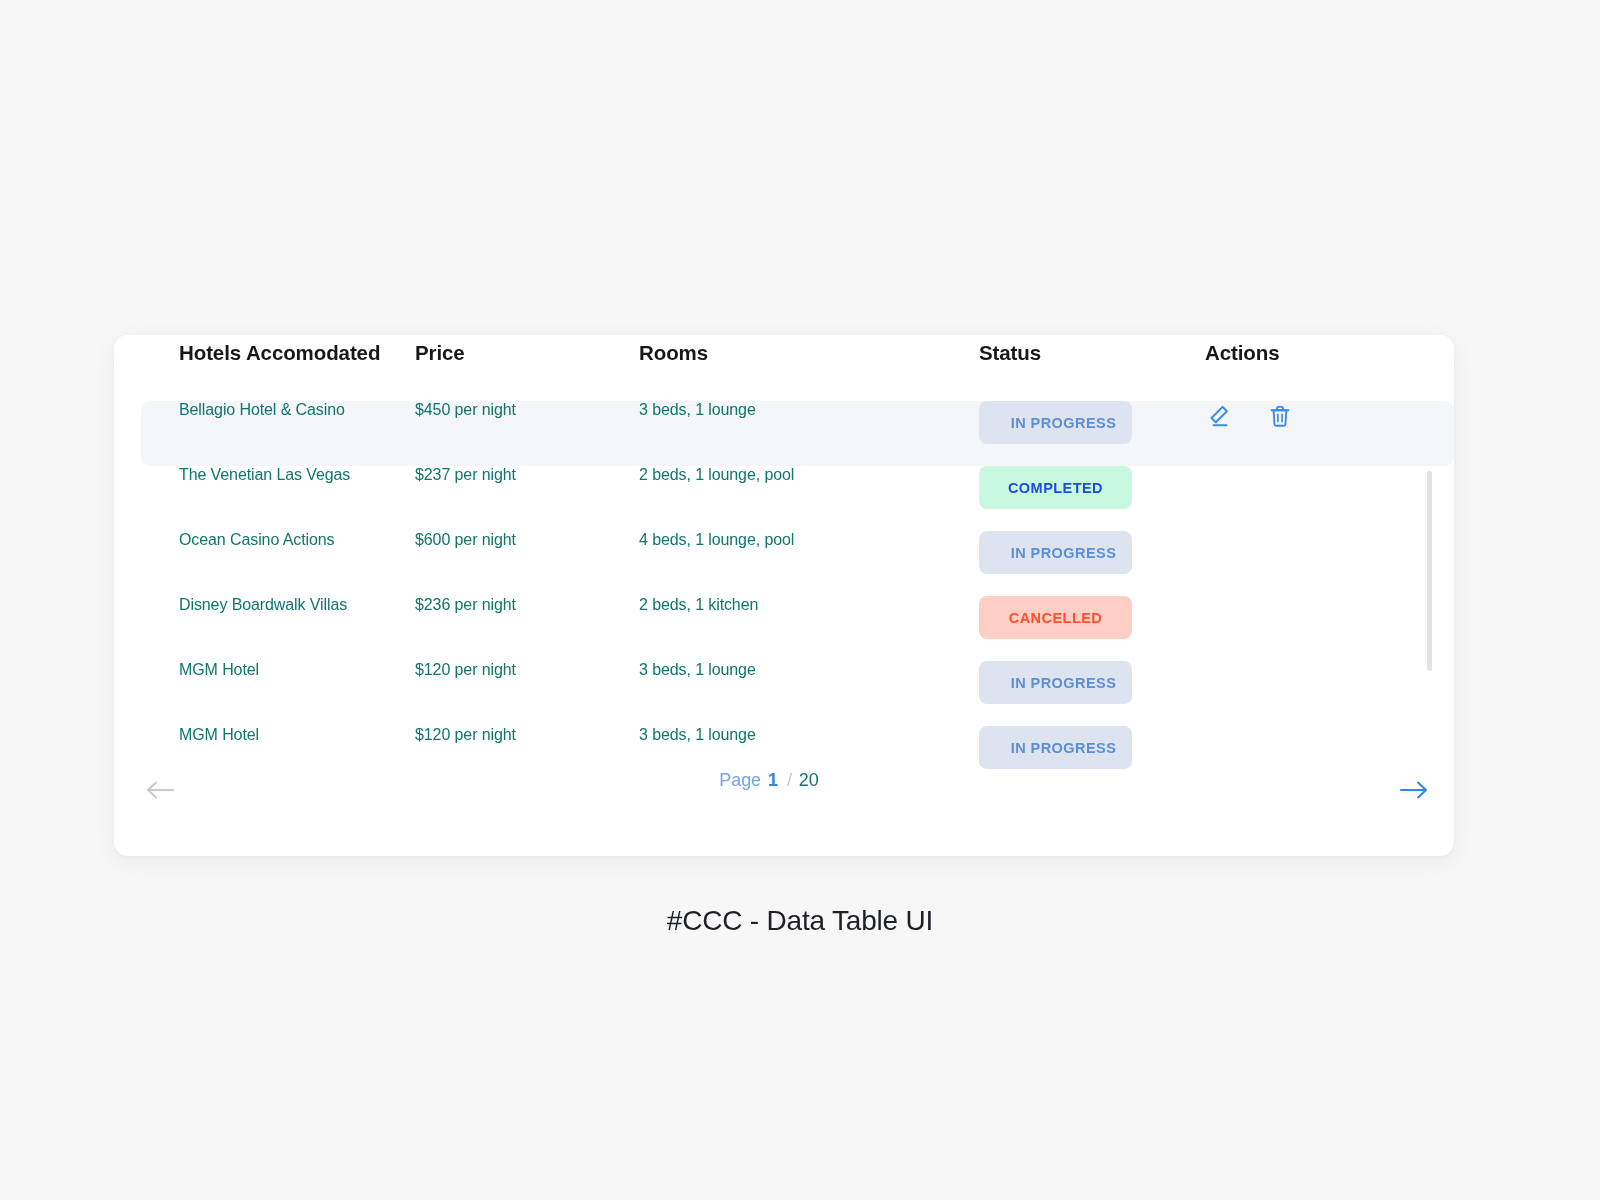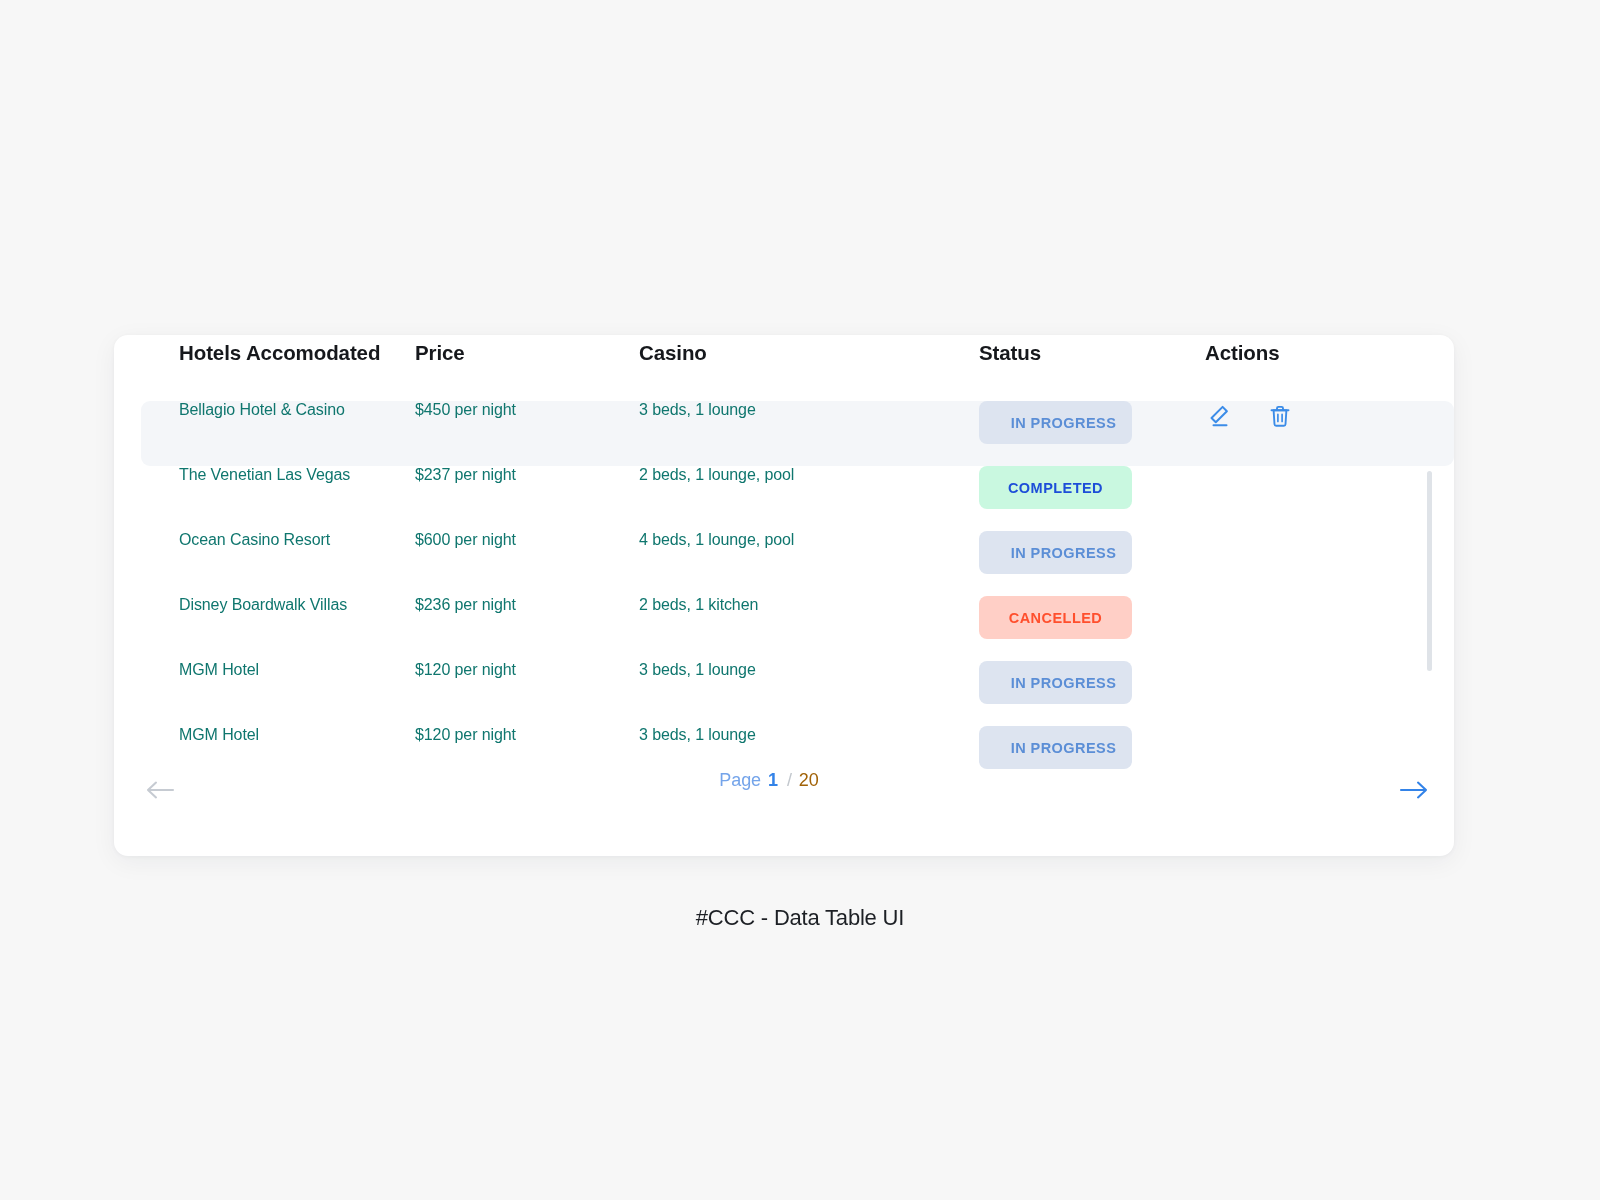--- a/index.html
+++ b/index.html
@@ -168,48 +168,48 @@
     display: flex;
     align-items: baseline;
     gap: 7px;
     font-size: 18px;
     letter-spacing: -.1px;
     transform: translateX(-18px);
   }
   .page-word    { color: #74a4ea; font-weight: 400; }
   .page-current { color: #3383e8; font-weight: 700; }
   .page-sep     { color: #c2c7cd; font-weight: 400; margin-left: 2px; }
-  .page-total   { color: #a16207; font-weight: 400; }
+  .page-total   { color: #0f766e; font-weight: 400; }
 
   
   .caption {
     position: absolute;
     left: 0;
     top: 905px;
     width: 1600px;
     text-align: center;
-    font-size: 22px;
+    font-size: 28px;
     font-weight: 400;
     color: #1d2025;
     letter-spacing: -.2px;
   }
 </style>
 </head>
 <body>
 
 <div id="stage">
 
   <div class="card">
 
     <div class="table">
 
       <div class="row head">
         <div class="cell c-hotel th">Hotels Accomodated</div>
         <div class="cell c-price th">Price</div>
-        <div class="cell c-rooms th">Casino</div>
+        <div class="cell c-rooms th">Rooms</div>
         <div class="cell c-status th">Status</div>
         <div class="cell c-actions th">Actions</div>
       </div>
 
       <div id="rows">
           <div class="row highlight">
             <div class="cell c-hotel td">Bellagio Hotel &amp; Casino</div>
             <div class="cell c-price td">$450 per night</div>
             <div class="cell c-rooms td">3 beds, 1 lounge</div>
             <div class="cell c-status"><span class="badge inprogress">IN PROGRESS</span></div>
@@ -233,21 +233,21 @@
             </div>
           </div>
           <div class="row">
             <div class="cell c-hotel td">The Venetian Las Vegas</div>
             <div class="cell c-price td">$237 per night</div>
             <div class="cell c-rooms td">2 beds, 1 lounge, pool</div>
             <div class="cell c-status"><span class="badge completed">COMPLETED</span></div>
             <div class="cell c-actions"></div>
           </div>
           <div class="row">
-            <div class="cell c-hotel td">Ocean Casino Resort</div>
+            <div class="cell c-hotel td">Ocean Casino Actions</div>
             <div class="cell c-price td">$600 per night</div>
             <div class="cell c-rooms td">4 beds, 1 lounge, pool</div>
             <div class="cell c-status"><span class="badge inprogress">IN PROGRESS</span></div>
             <div class="cell c-actions"></div>
           </div>
           <div class="row">
             <div class="cell c-hotel td">Disney Boardwalk Villas</div>
             <div class="cell c-price td">$236 per night</div>
             <div class="cell c-rooms td">2 beds, 1 kitchen</div>
             <div class="cell c-status"><span class="badge cancelled">CANCELLED</span></div>

